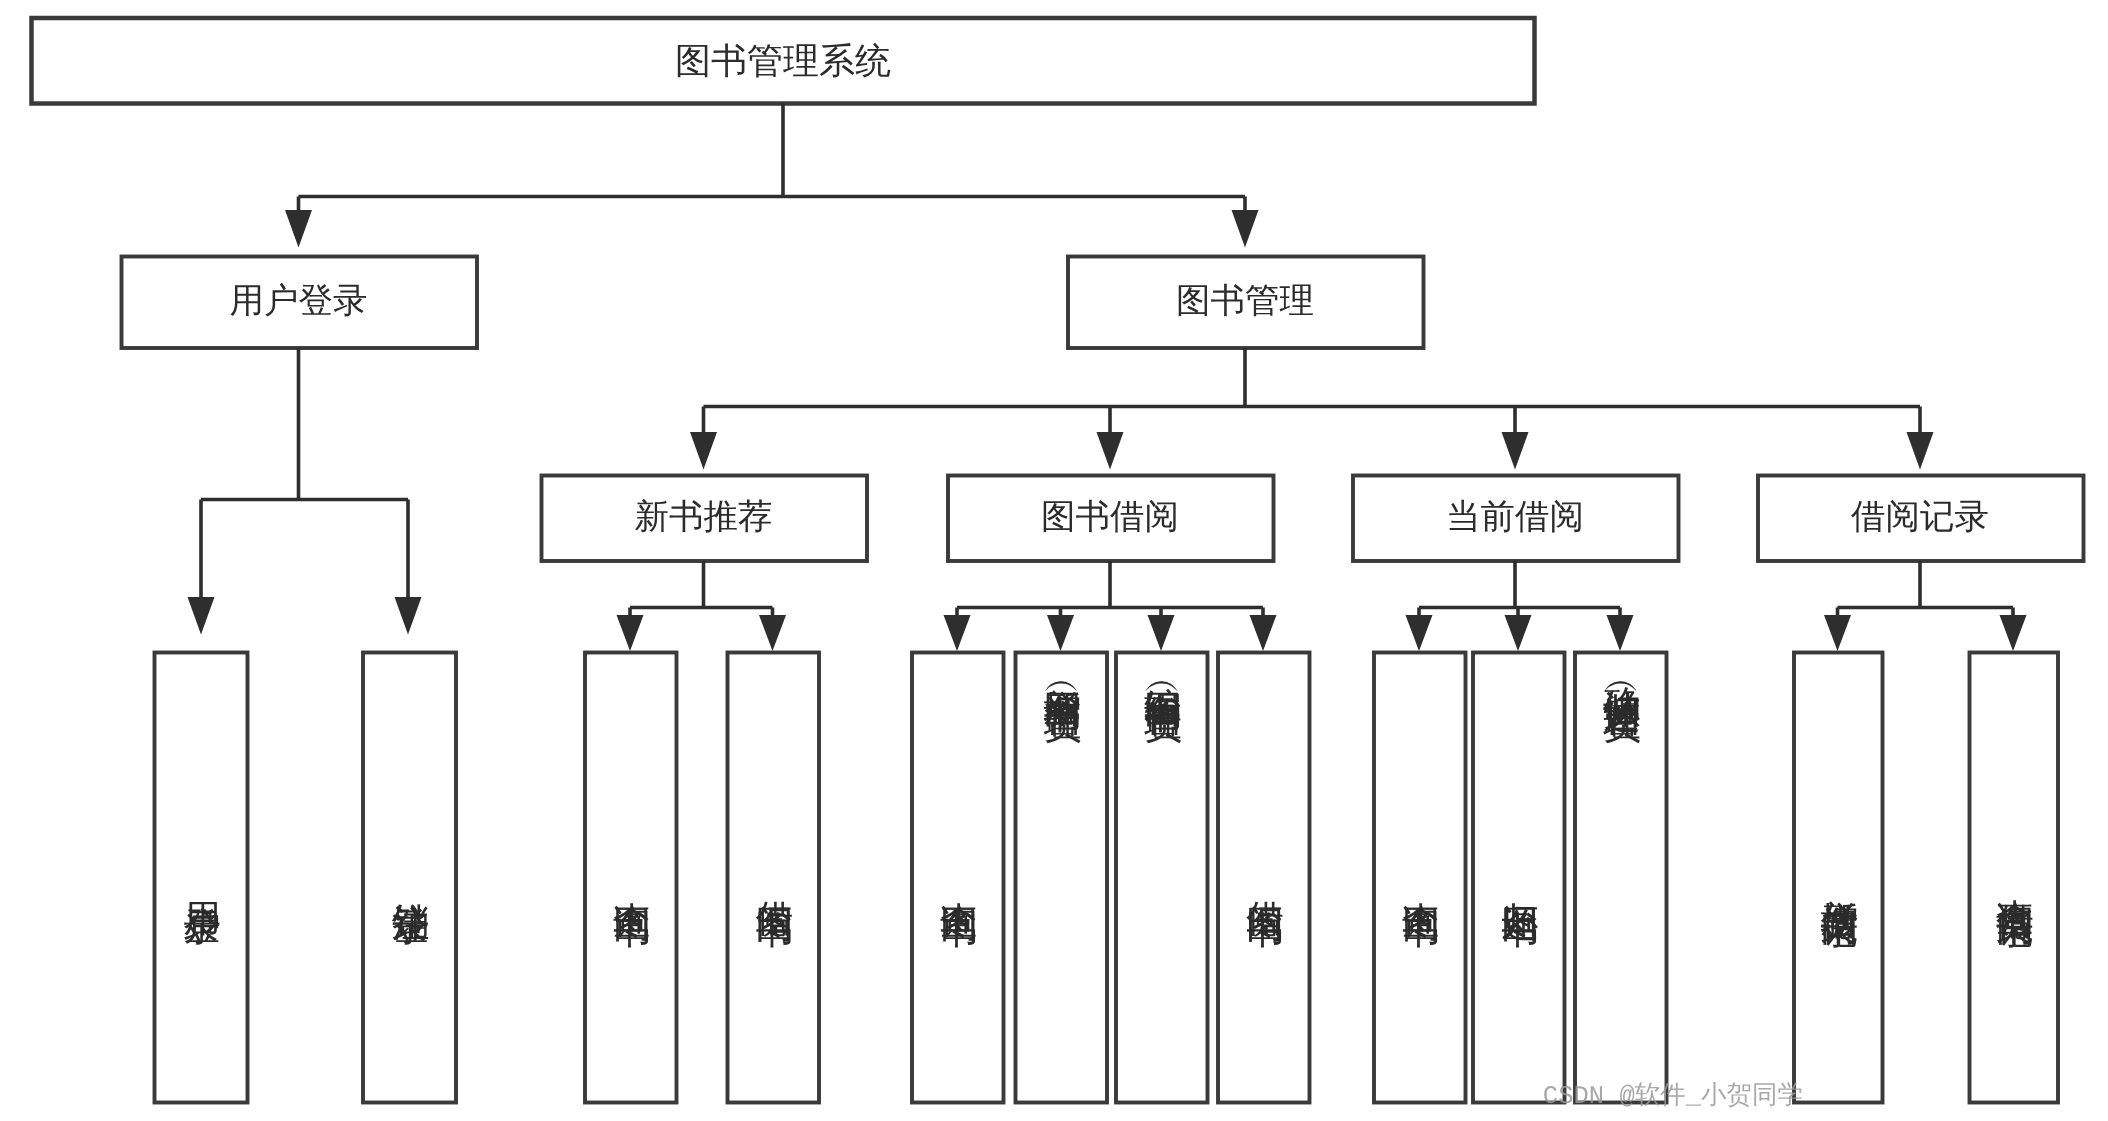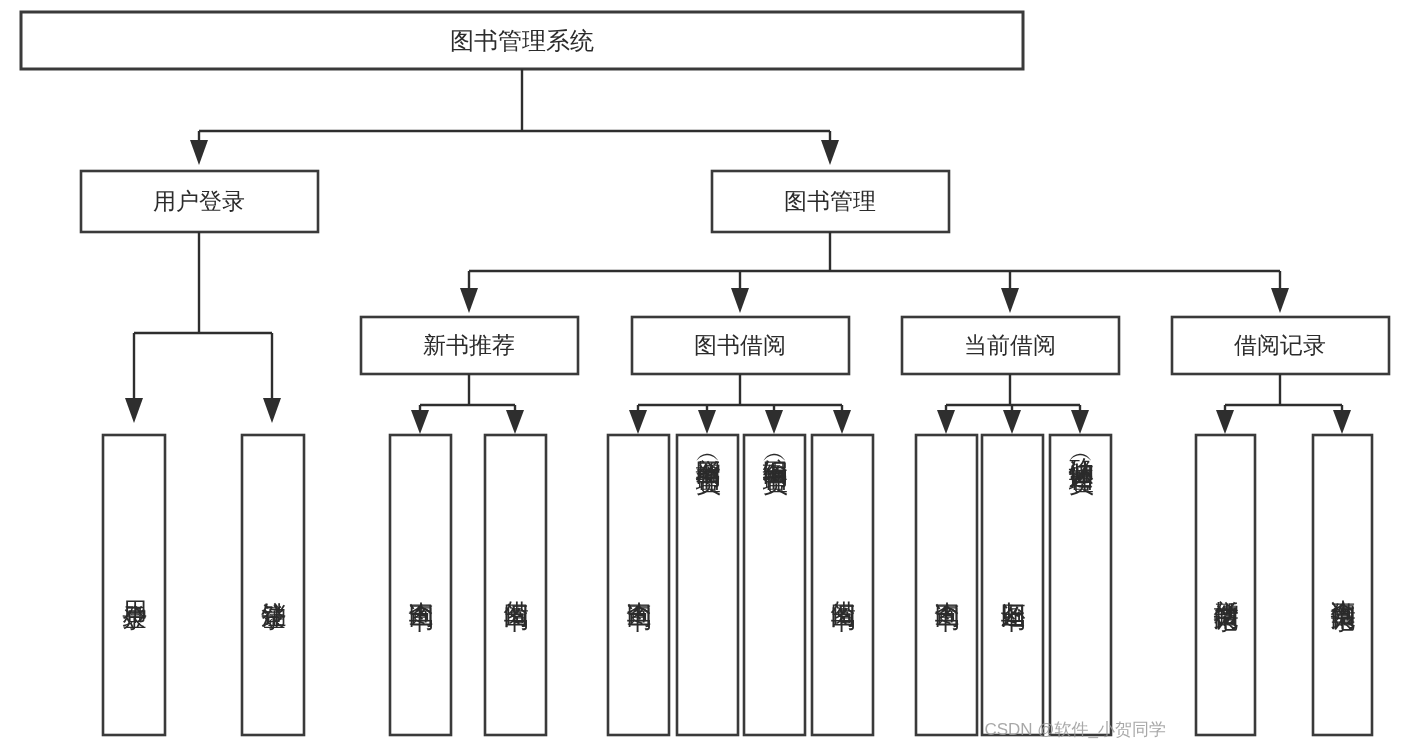--- a/index.html
+++ b/index.html
@@ -12,20 +12,21 @@
     font-family: "DejaVu Sans", "Liberation Sans", sans-serif;
     width: 1405px;
     height: 747px;
     overflow: hidden;
   }
   #diagram-root {
     position: relative;
     width: 1174px;
     height: 747px;
     background: #ffffff;
+    padding-left: 36px;
   }
   svg.diagram-canvas {
     position: absolute;
     top: 0;
     left: 0;
     width: 1405px;
     height: 747px;
     display: block;
   }
   .node-box {
@@ -72,21 +73,21 @@
     line-height: 1.06;
     letter-spacing: 2px;
     color: #2b2b2b;
     white-space: nowrap;
     text-align: center;
   }
   .watermark {
     position: absolute;
     right: 8px;
     bottom: 6px;
-    font-family: Liberation Sans, sans-serif;
+    font-family: Liberation Mono, monospace;
     font-size: 17px;
     color: #9a9a9a;
     opacity: 0.85;
     white-space: nowrap;
   }
 </style>
 </head>
 <body>
 
 <div id="diagram-root">

